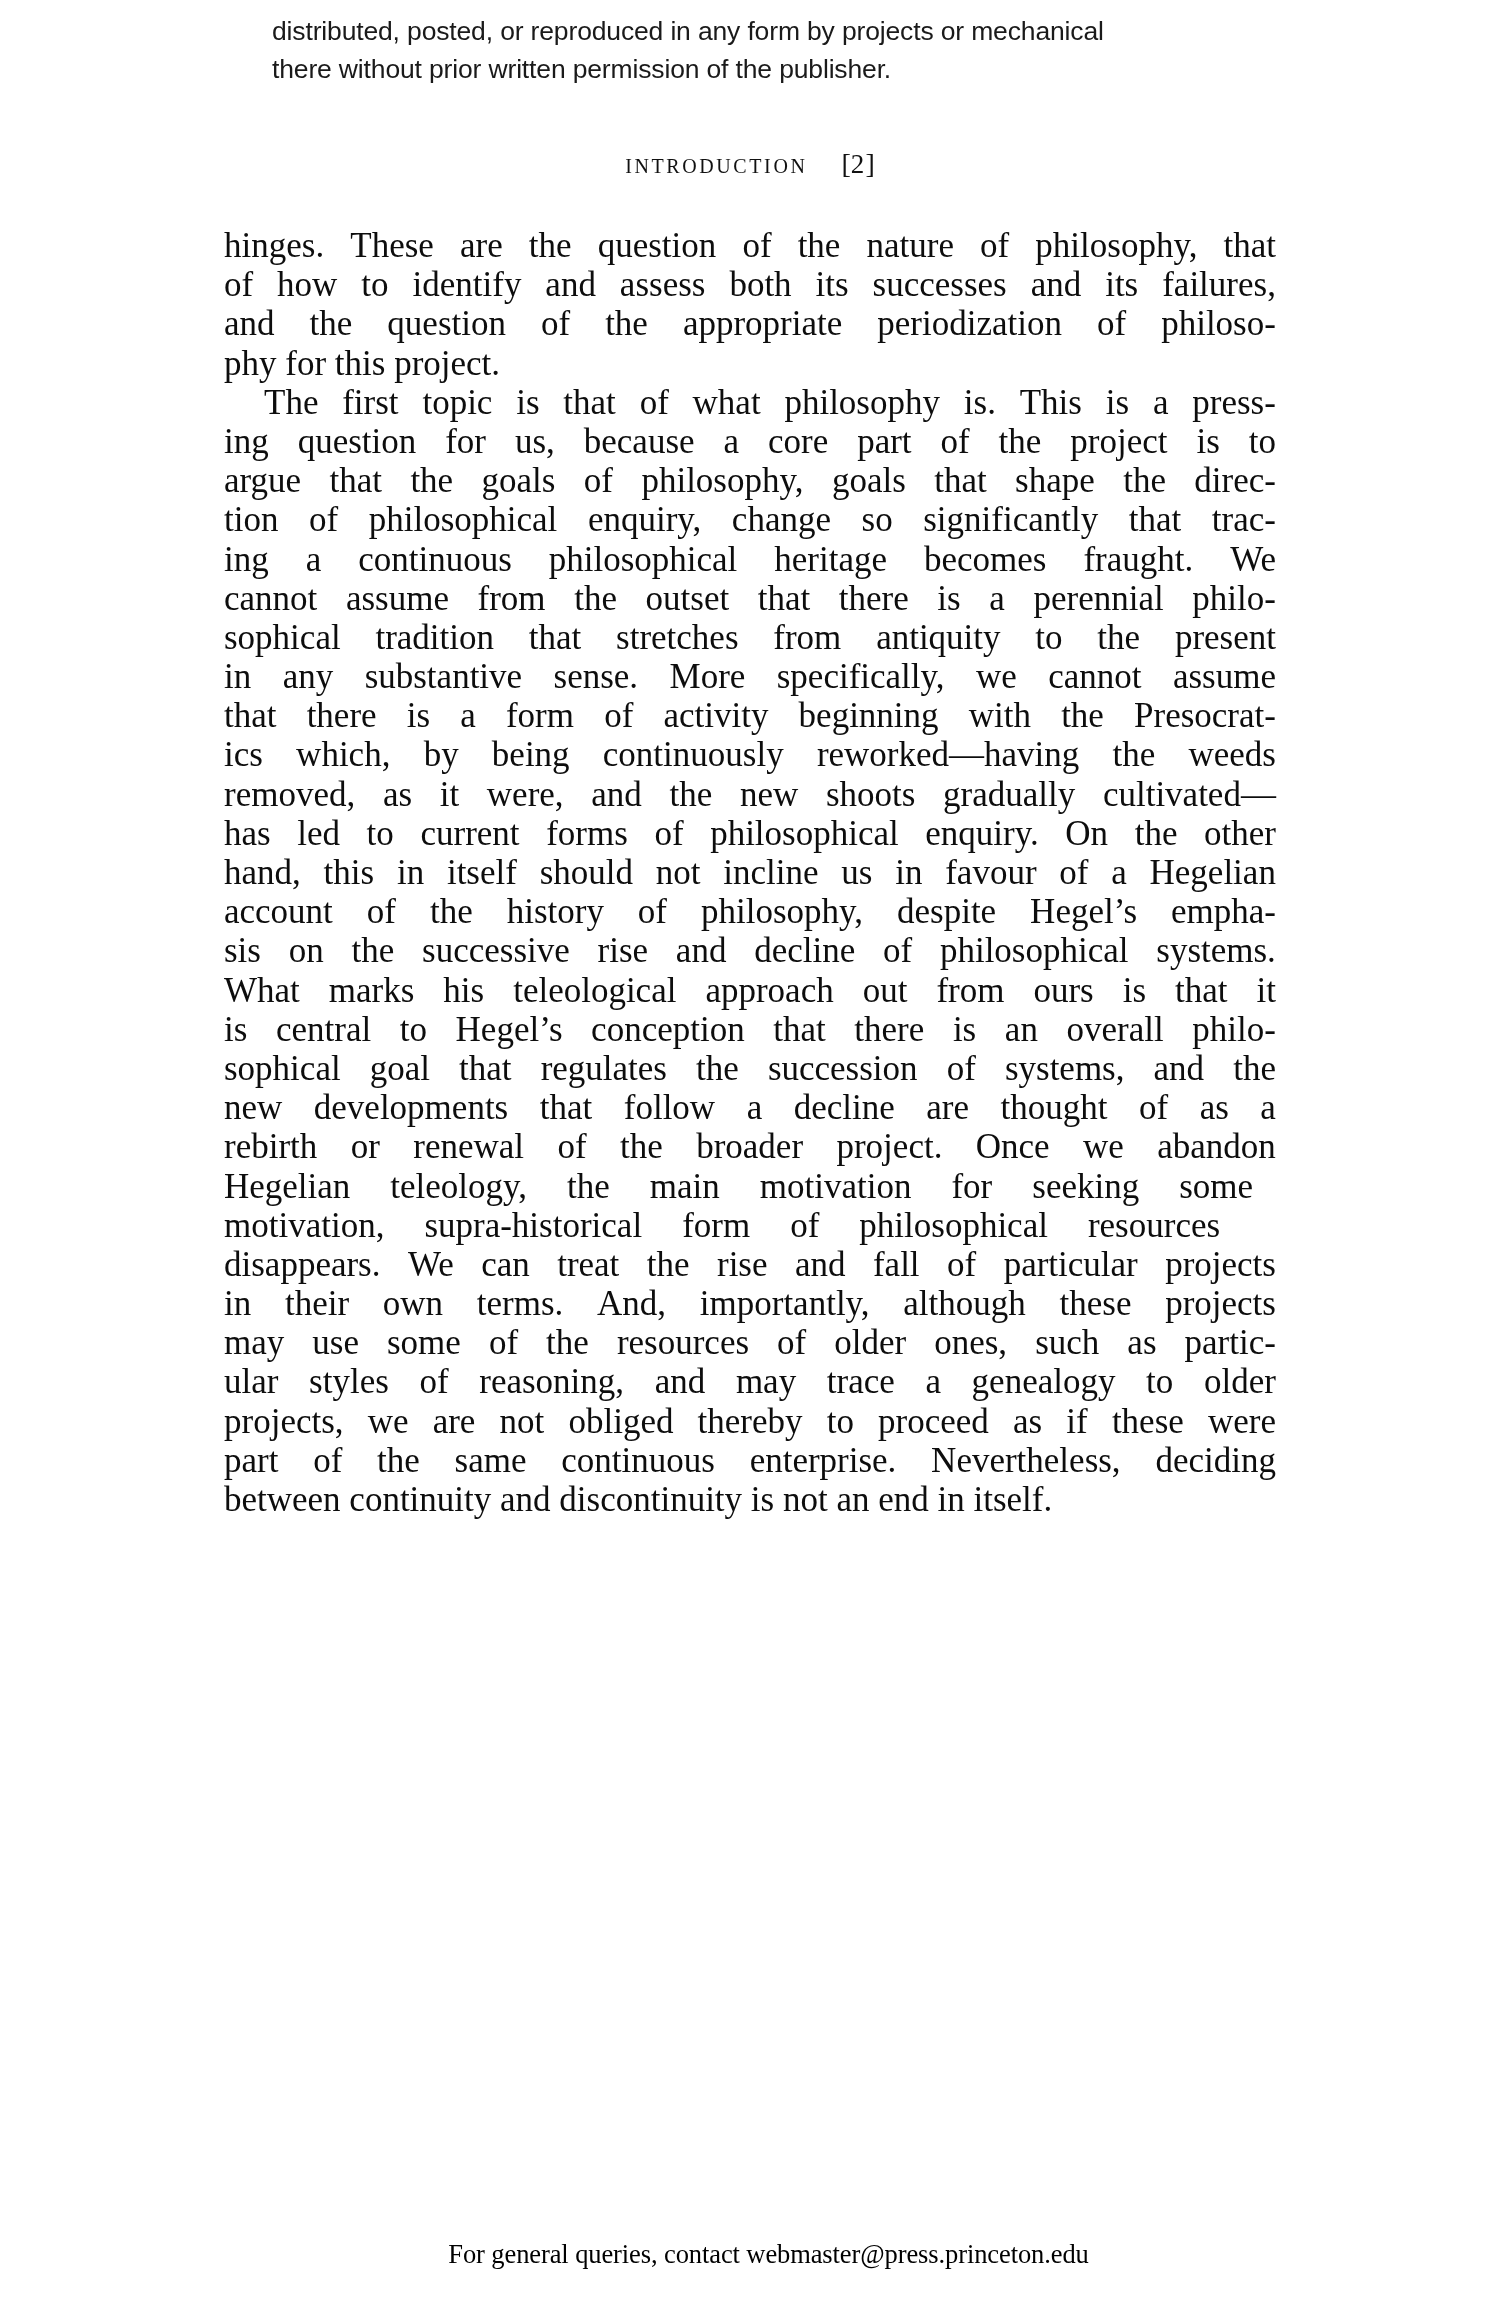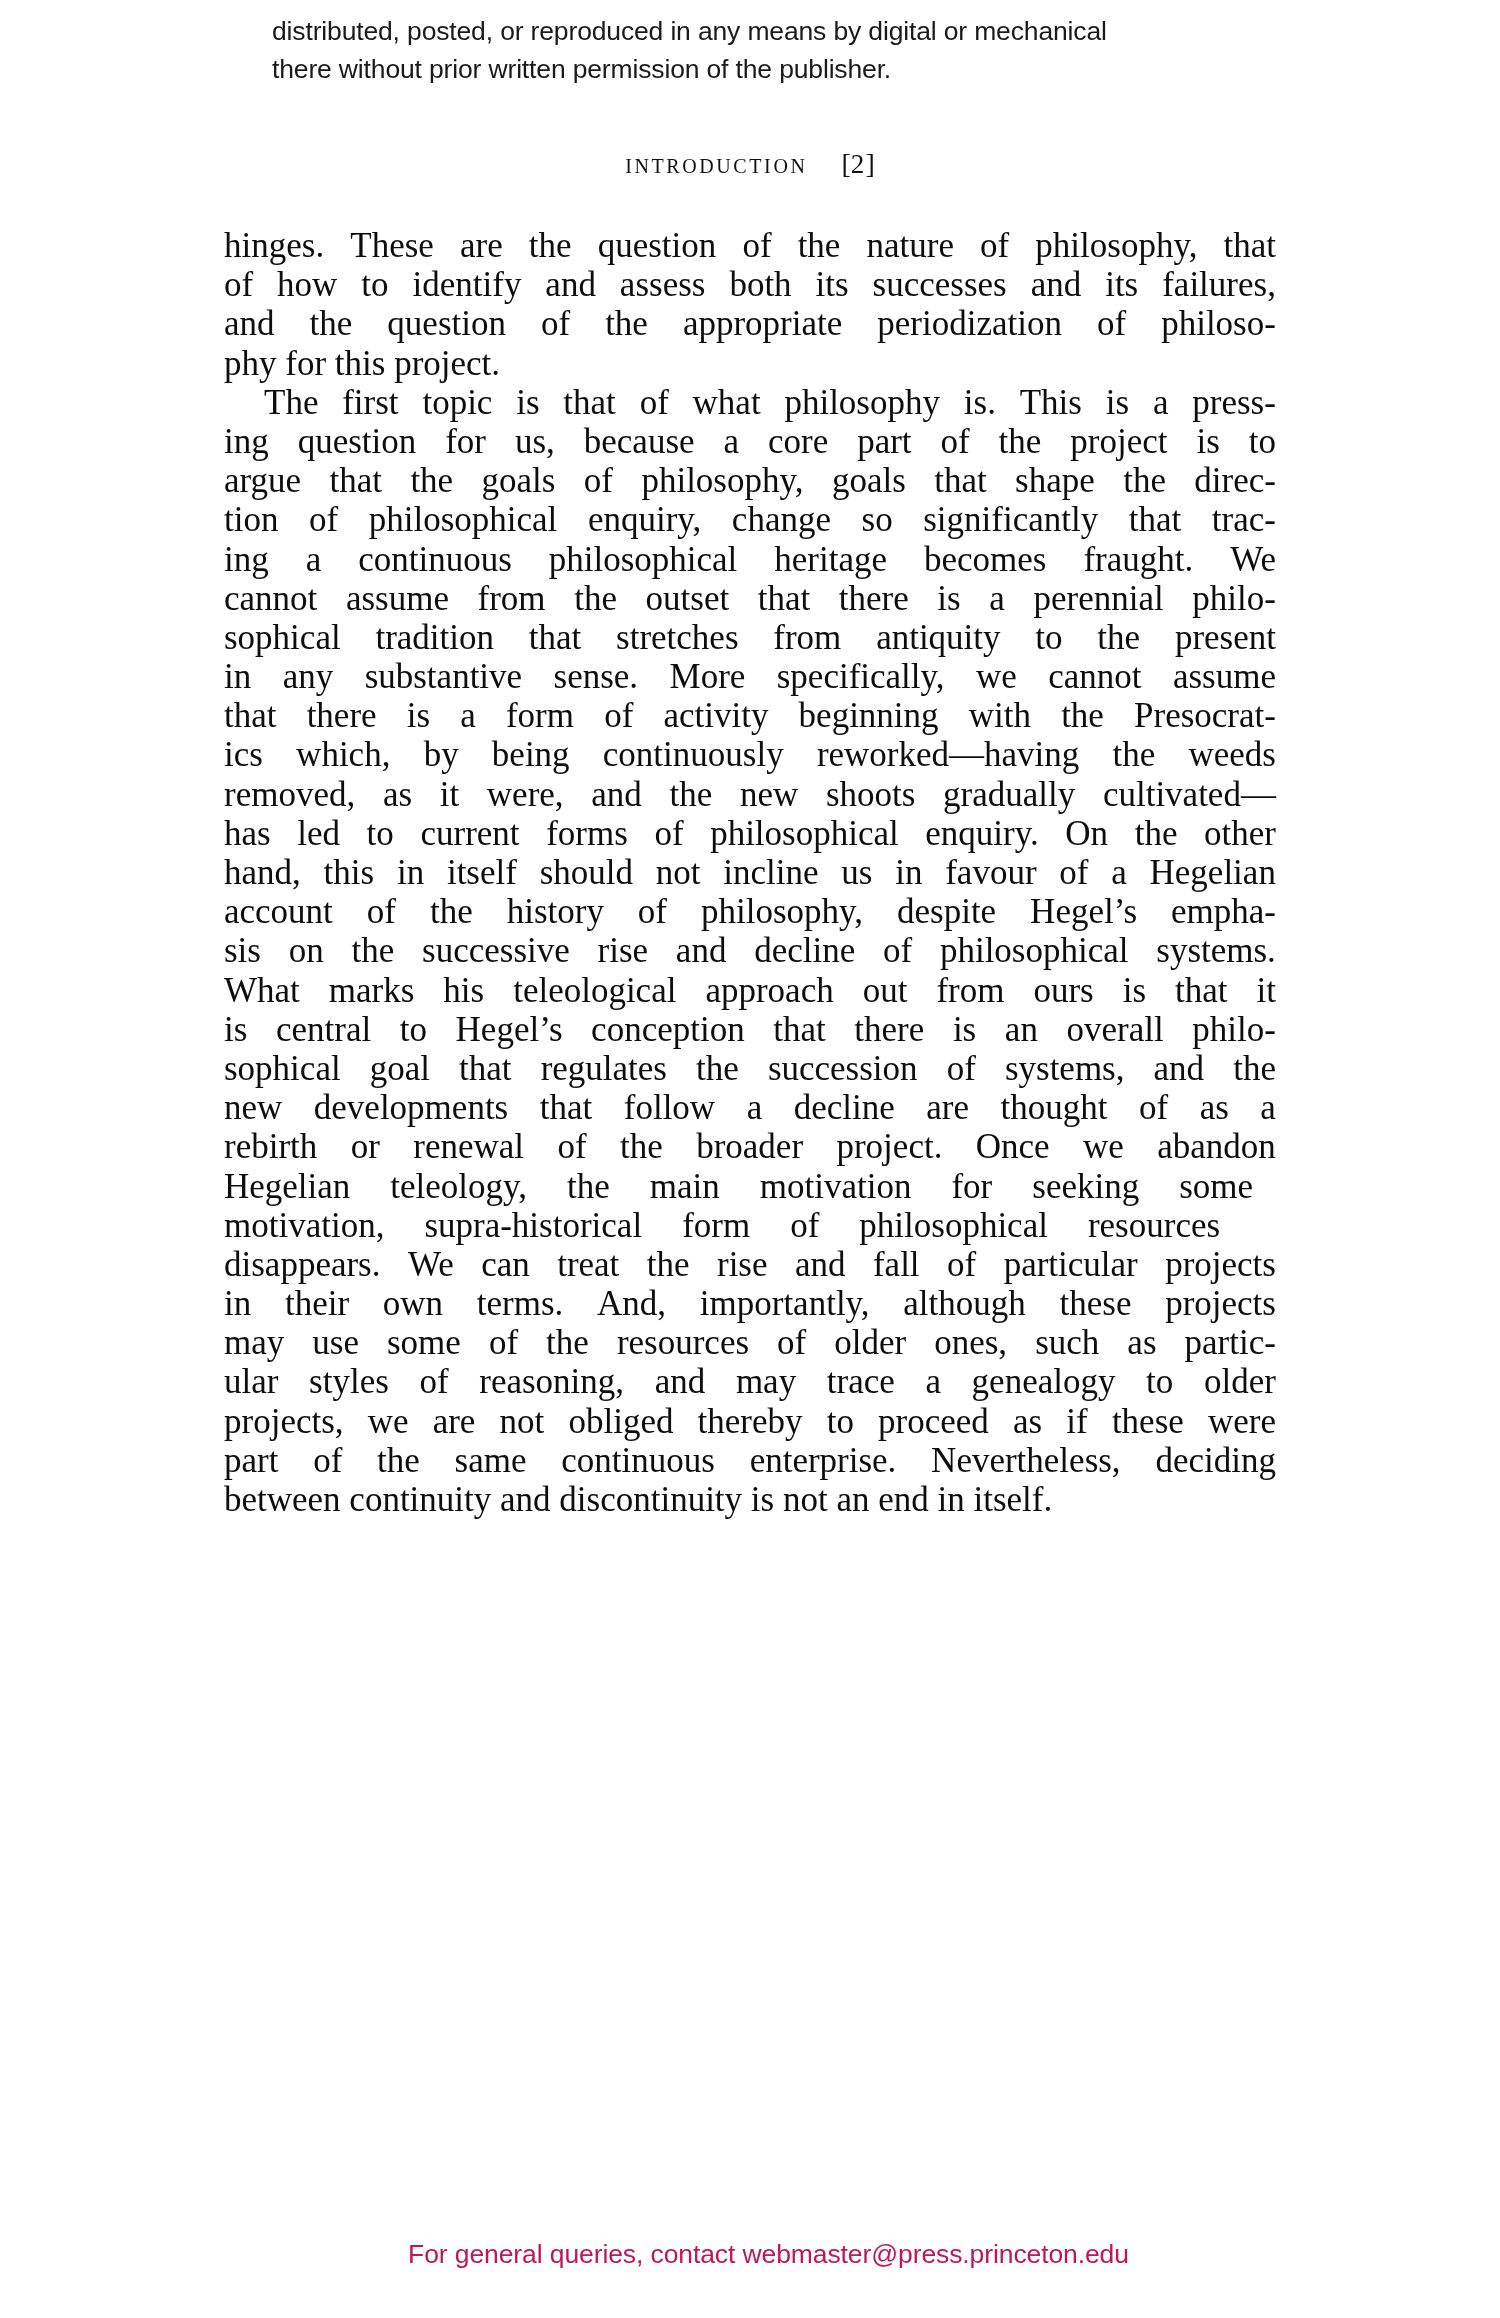--- a/index.html
+++ b/index.html
@@ -103,35 +103,35 @@
     display: inline-block;
   }
 
   
   .footer-line {
     position: absolute;
     left: 0;
     right: 0;
     top: 2239px;
     text-align: center;
-    font-family: Liberation Sans, sans-serif;
+    font-family: Liberation Serif, serif;
     font-size: 26.5px;
-    color: #be185d;
+    color: #000000;
     letter-spacing: -0.1px;
     white-space: nowrap;
     padding-left: 37px;
   }
 </style>
 </head>
 <body>
 
 <div class="page">
 
   <div class="copyright-block">
-      <span class="cline">distributed, posted, or reproduced in any means by digital or mechanical</span>
+      <span class="cline">distributed, posted, or reproduced in any form by projects or mechanical</span>
       <span class="cline">there without prior written permission of the publisher.</span>
     </div>
 
   <div class="running-head">
     <span class="rh-title">Introduction</span><span class="rh-gap"></span><span class="rh-bracket">[</span><span class="rh-folio">2</span><span class="rh-bracket">]</span>
   </div>
 
   <div class="body-block">
       <div class="para">
         <div class="tline"><span class="w" style="margin-right: 26.1109px;">hinges.</span><span class="w" style="margin-right: 26.1109px;">These</span><span class="w" style="margin-right: 26.1109px;">are</span><span class="w" style="margin-right: 26.1109px;">the</span><span class="w" style="margin-right: 26.1109px;">question</span><span class="w" style="margin-right: 26.1109px;">of</span><span class="w" style="margin-right: 26.1109px;">the</span><span class="w" style="margin-right: 26.1109px;">nature</span><span class="w" style="margin-right: 26.1109px;">of</span><span class="w" style="margin-right: 26.1109px;">philosophy,</span><span class="w">that</span></div>

